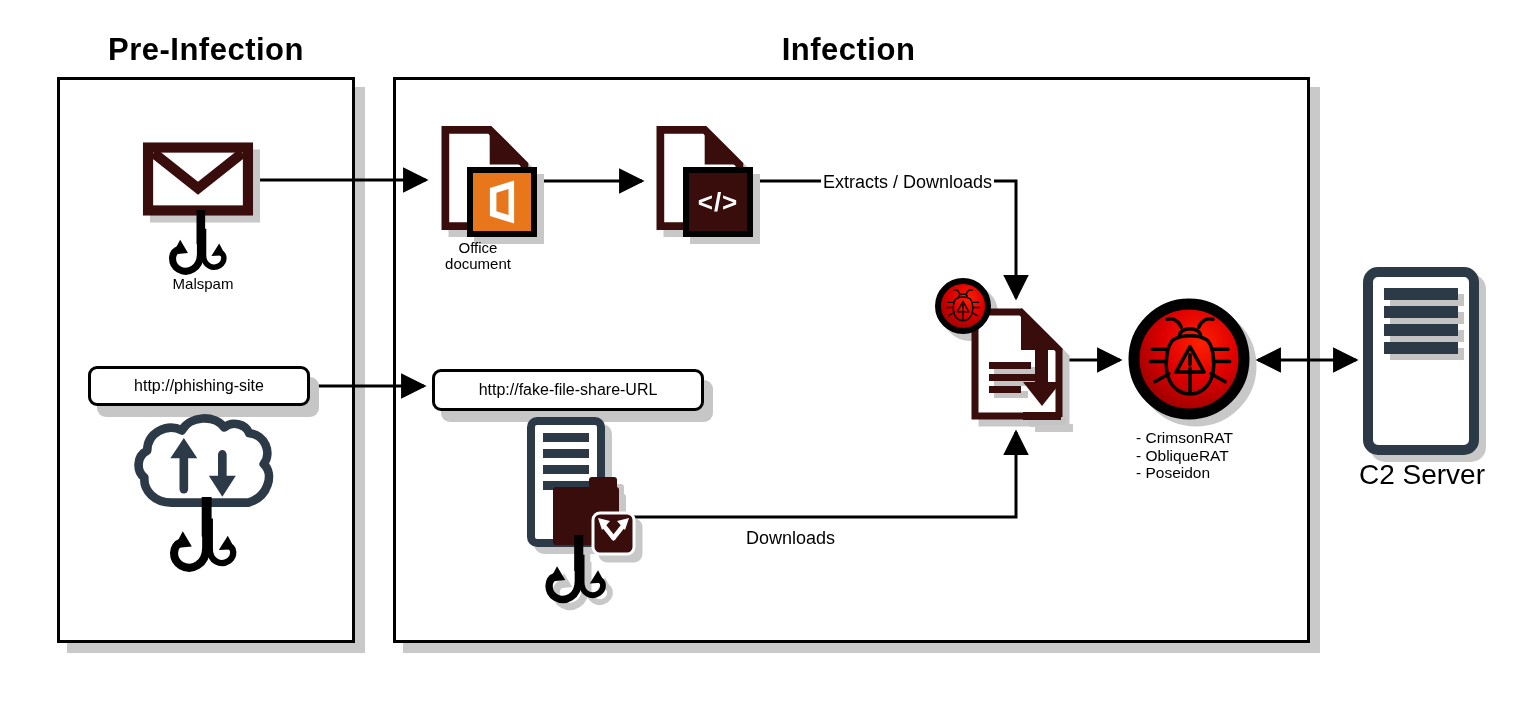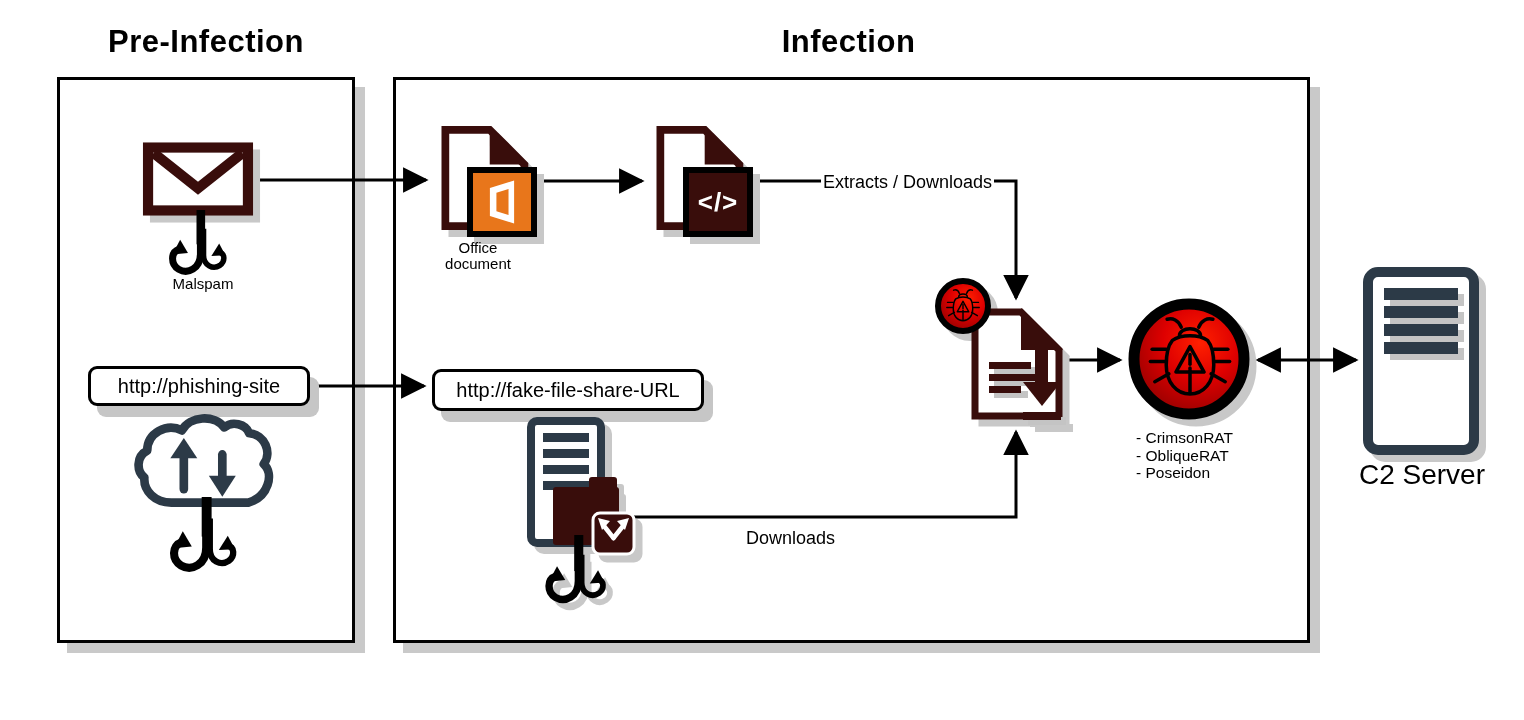--- a/index.html
+++ b/index.html
@@ -1,27 +1,27 @@
 <!DOCTYPE html>
 <html><head>
 <meta charset="utf-8">
 <style>
   html,body{margin:0;padding:0;background:#fff;}
   #canvas{position:relative;width:1524px;height:720px;background:#fff;overflow:hidden;
           font-family:"Liberation Sans", sans-serif;color:#000;}
   .abs{position:absolute;}
-  .title{position:absolute;top:24px;font-size:31px;font-weight:bold;text-align:center;letter-spacing:.5px;}
+  .title{position:absolute;top:32px;font-size:31px;font-weight:bold;text-align:center;letter-spacing:.5px;}
   .phase-box{position:absolute;border:3px solid #000;background:transparent;
              box-shadow:10px 10px 0 #c9c9c9;z-index:1;}
   #connectors{position:absolute;left:0;top:0;z-index:2;pointer-events:none;}
   .node{position:absolute;z-index:3;}
   .shadowed{filter:drop-shadow(7px 7px 0 #c8c8c8);}
   .pill{position:absolute;z-index:3;background:#fff;border:3px solid #000;border-radius:9px;
         box-shadow:9px 11px 0 #c6c6c6;display:flex;align-items:center;justify-content:center;
-        font-size:20px;}
+        font-size:16px;}
   .icon-label{position:absolute;z-index:3;text-align:center;font-size:15px;line-height:1.05;
               white-space:pre-line;}
   .line-label{position:absolute;z-index:4;background:#fff;font-size:18px;padding:0 2px;}
   .badge-square{position:absolute;border:6px solid #000;box-sizing:border-box;
                 display:flex;align-items:center;justify-content:center;}
   #vba-badge{color:#fff;font-weight:bold;font-size:26px;letter-spacing:1px;}
   .mal-list{position:absolute;z-index:3;font-size:15.5px;line-height:17.5px;}
 </style>
 </head>
 <body>

